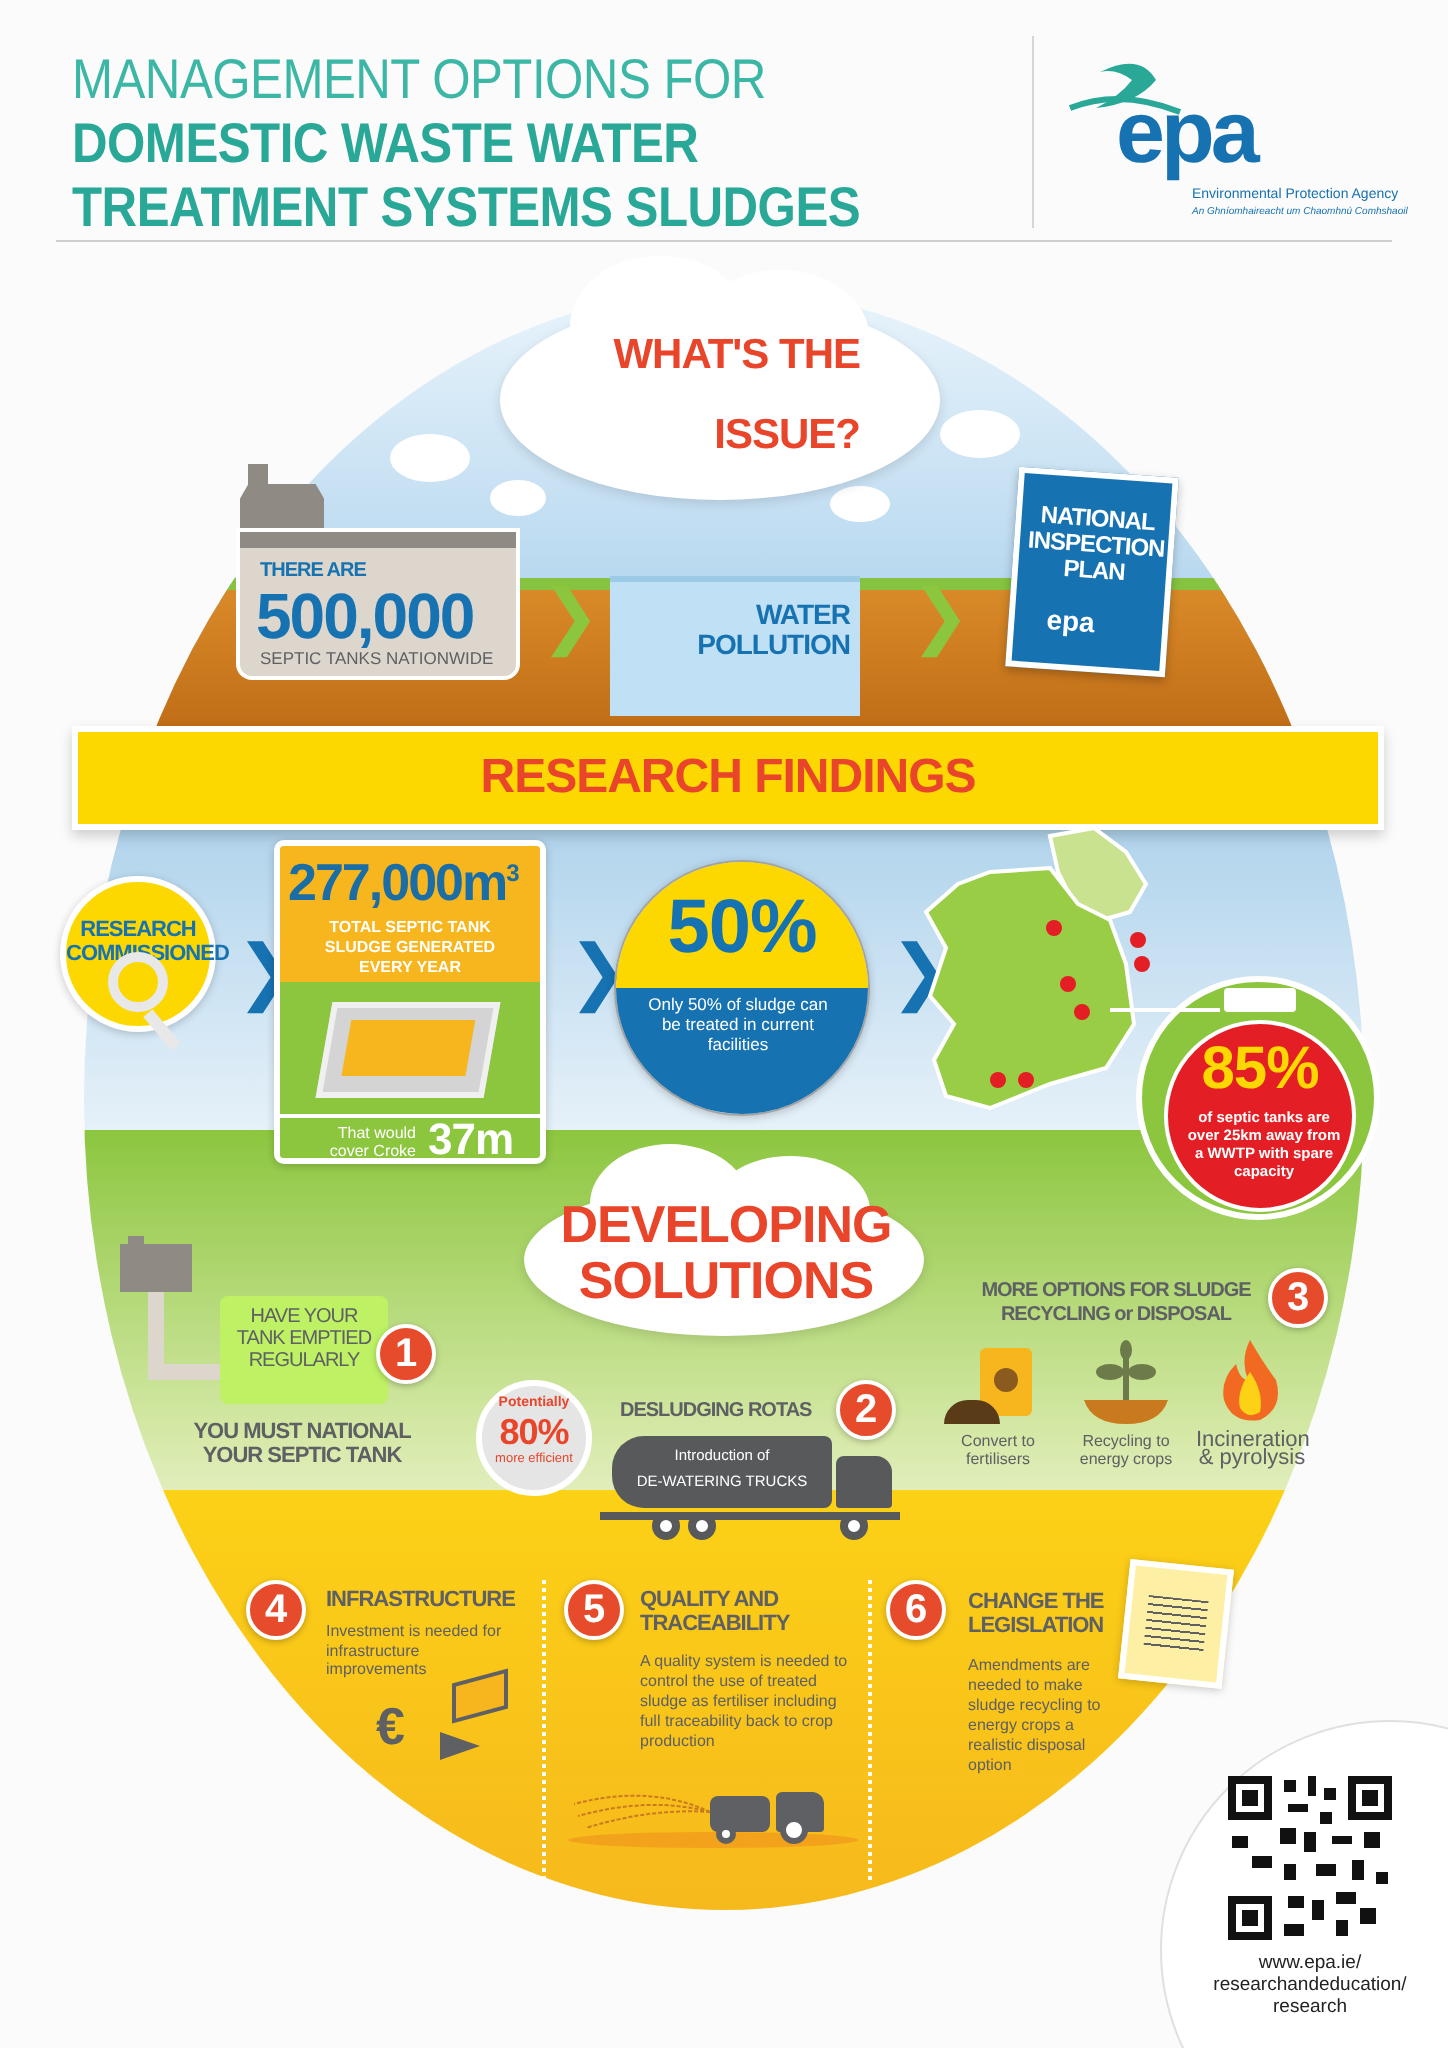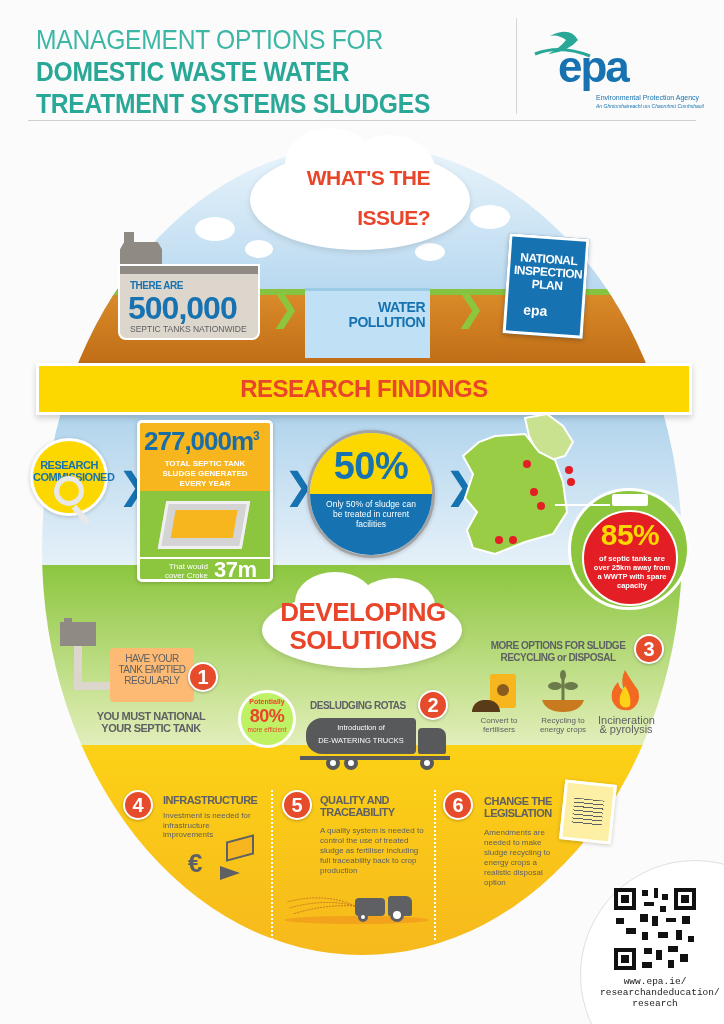--- a/index.html
+++ b/index.html
@@ -112,21 +112,21 @@
   <div class="abs" style="left:0; top:36px; width:100%; text-align:center; font-size:8px; line-height:10px; color:#fff; font-weight:bold; padding:0 12px;">TOTAL SEPTIC TANK SLUDGE GENERATED EVERY YEAR</div>
   <div class="abs" style="left:22px; top:78px; width:84px; height:48px; background:#d4d4d4; border:3px solid #f0f0f0; transform:skewX(-10deg);">
     <div style="margin:6px 8px; height:28px; background:#f7b51e;"></div>
   </div>
   <div class="abs" style="left:8px; top:139px; width:60px; font-size:8px; line-height:9px; color:#fff; text-align:right;">That would cover Croke Park to</div>
   <div class="abs cond" style="left:74px; top:134px; font-size:22px; color:#fff;">37m</div>
 </div>
 
 <div class="chevron" style="left:284px; top:468px; color:#1672b0;">❯</div>
 
-<div class="abs" style="left:307px; top:430px; width:128px; height:128px; border-radius:50%; overflow:hidden; border:3px solid #a3a3a3; box-shadow:0 1px 4px rgba(0,0,0,0.2);">
+<div class="abs" style="left:307px; top:430px; width:128px; height:128px; border-radius:50%; overflow:hidden; border:1px solid #a3a3a3; box-shadow:0 1px 4px rgba(0,0,0,0.2);">
   <div class="abs" style="left:0;top:0;width:100%;height:50%;background:#fcd800;"></div>
   <div class="abs" style="left:0;top:50%;width:100%;height:50%;background:#1672b0;"></div>
   <div class="abs cond" style="left:0; top:12px; width:100%; text-align:center; font-size:38px; color:#1672b0;">50%</div>
   <div class="abs" style="left:12px; top:66px; width:98px; text-align:center; font-size:8.5px; line-height:10px; color:#fff;">Only 50% of sludge can be treated in current facilities</div>
 </div>
 
 <div class="chevron" style="left:445px; top:468px; color:#1672b0;">❯</div>
 
 <svg class="abs" style="left:455px; top:412px;" width="140" height="150">
   <path d="M70 6 L92 2 L108 14 L118 30 L110 44 L96 48 L82 40 L74 24 Z" fill="#c9e28f" stroke="#fff" stroke-width="2"></path>
@@ -152,27 +152,27 @@
 
 <div class="cloud" style="left:262px; top:592px; width:200px; height:76px;"></div>
 <div class="cloud" style="left:295px; top:572px; width:80px; height:60px; box-shadow:none;"></div>
 <div class="cloud" style="left:355px; top:578px; width:80px; height:55px; box-shadow:none;"></div>
 <div class="abs cond orange-text" style="left:278px; top:598px; width:170px; text-align:center; font-size:26px; line-height:28px;">DEVELOPING SOLUTIONS</div>
 
 <div class="abs" style="left:64px; top:618px; width:8px; height:10px; background:#8f8a84;"></div>
 <div class="abs" style="left:60px; top:622px; width:36px; height:24px; background:#8f8a84;"></div>
 <div class="abs" style="left:74px; top:646px; width:8px; height:44px; background:#ddd6cc;"></div>
 <div class="abs" style="left:74px; top:682px; width:40px; height:8px; background:#ddd6cc;"></div>
-<div class="abs" style="left:110px; top:648px; width:84px; height:54px; background:#fdba74; border-radius:4px;">
+<div class="abs" style="left:110px; top:648px; width:84px; height:54px; background:#bef264; border-radius:4px;">
   <div class="abs cond gray-text" style="left:4px; top:5px; width:76px; text-align:center; font-size:10px; line-height:11px; font-weight:normal;">HAVE YOUR TANK EMPTIED REGULARLY</div>
 </div>
 <div class="num-badge" style="left:188px; top:662px;">1</div>
 <div class="abs cond gray-text" style="left:96px; top:710px; width:110px; text-align:center; font-size:11px; line-height:12px;">YOU MUST NATIONAL YOUR SEPTIC TANK</div>
 
-<div class="abs" style="left:238px; top:690px; width:58px; height:58px; border-radius:50%; background:#bef264; border:3px solid #fff;">
+<div class="abs" style="left:238px; top:690px; width:58px; height:58px; border-radius:50%; background:#e5e5e5; border:3px solid #fff;">
   <div class="abs" style="left:0; top:5px; width:52px; text-align:center; font-size:7px; color:#e8452b; font-weight:bold;">Potentially</div>
   <div class="abs cond" style="left:0; top:13px; width:52px; text-align:center; font-size:18px; color:#e8452b;">80%</div>
   <div class="abs" style="left:6px; top:33px; width:40px; text-align:center; font-size:6.5px; line-height:7px; color:#e8452b;">more efficient</div>
 </div>
 <div class="abs cond gray-text" style="left:310px; top:700px; font-size:10px;">DESLUDGING ROTAS</div>
 <div class="num-badge" style="left:418px; top:690px;">2</div>
 <div class="abs" style="left:306px; top:718px; width:110px; height:36px; background:#58595b; border-radius:16px 4px 4px 16px;">
   <div class="abs" style="left:0; top:5px; width:110px; text-align:center; font-size:7.5px; color:#fff;">Introduction of</div>
   <div class="abs" style="left:0; top:18px; width:110px; text-align:center; font-size:7.5px; color:#fff; font-weight:normal;">DE-WATERING TRUCKS</div>
 </div>
@@ -262,17 +262,17 @@
         <rect x="74" y="48" width="6" height="6"></rect>
       <rect x="30" y="60" width="8" height="6"></rect>
         <rect x="42" y="62" width="6" height="10"></rect>
         <rect x="54" y="58" width="10" height="6"></rect>
       <rect x="66" y="66" width="8" height="8"></rect>
         <rect x="28" y="74" width="10" height="6"></rect>
         <rect x="54" y="72" width="6" height="8"></rect>
     </g>
   </svg>
 </div>
-<div class="abs" style="left:600px; top:976px; width:110px; text-align:center; font-size:9.5px; line-height:11px; color:#222;font-family:Liberation Mono, monospace;">
+<div class="abs" style="left:600px; top:976px; width:110px; text-align:center; font-size:9.5px; line-height:11px; color:#222;">
   <div>www.epa.ie/</div>
   <div>researchandeducation/</div>
   <div>research</div>
 </div>
 
 </body></html>

